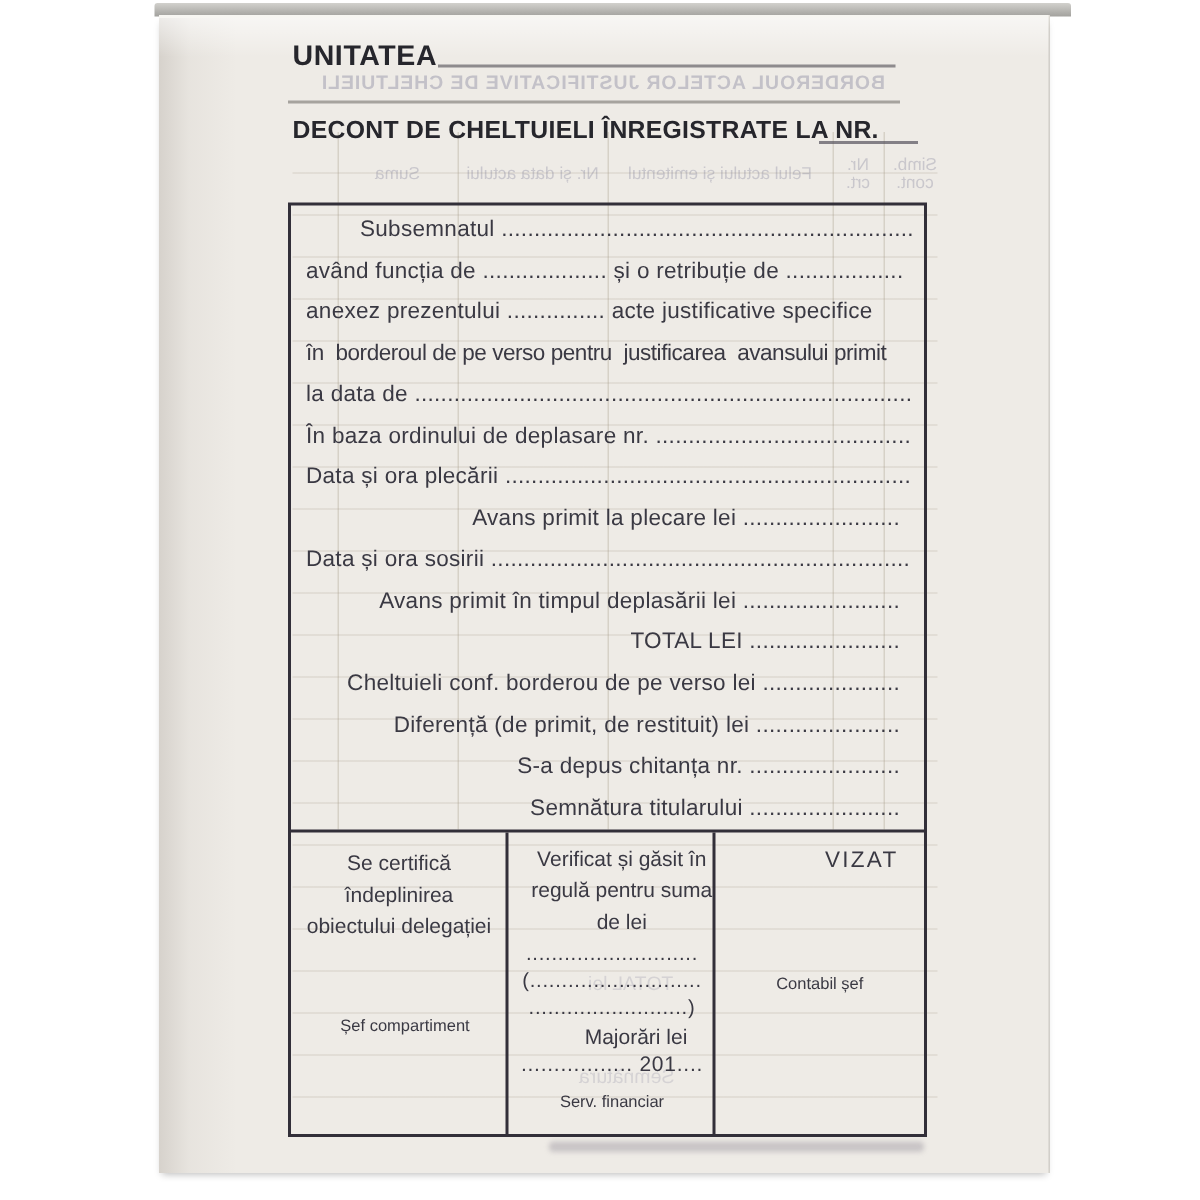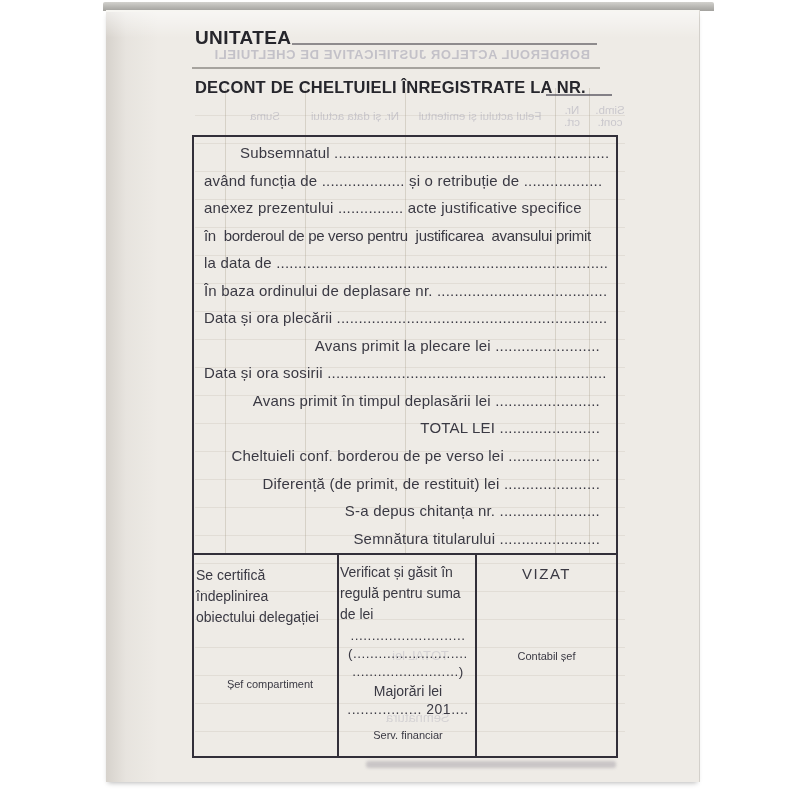--- a/index.html
+++ b/index.html
@@ -59,26 +59,26 @@
 
   .lines{position:absolute;left:194px;top:137px;width:422px;padding:6px 8px 0 10px;
          box-sizing:border-box;}
   .line{height:27.55px;line-height:20px;font-size:15px;letter-spacing:.2px;
         white-space:pre;overflow:hidden;color:#3a3943;}
   .line.al-right{text-align:right;padding-right:8px;}
   .line.indent{padding-left:36px;}
   .line.tight{letter-spacing:-.30px;}
 
   
-  .cellnote{position:absolute;text-align:left;white-space:pre-line;
+  .cellnote{position:absolute;text-align:center;white-space:pre-line;
             font-size:14px;line-height:21px;color:#3a3943;}
   .cellsign{position:absolute;text-align:center;font-size:11px;color:#3a3943;}
   .celldots{position:absolute;text-align:center;font-size:13.5px;letter-spacing:.5px;
             color:#3a3943;white-space:nowrap;overflow:hidden;}
-  .vizat{letter-spacing:1.5px;font-size:15px;}
+  .vizat{letter-spacing:1.5px;font-size:15px;margin-left:28px;}
 </style>
 </head>
 <body>
 
 <div class="scene">
 
   <div class="pad-strip"></div>
   <div class="page"></div>
 
   <div class="grid-h"></div>
@@ -140,20 +140,20 @@
 îndeplinirea
 obiectului delegației</div>
   <div class="cellsign" style="left:200px;top:678px;width:140px">Șef compartiment</div>
 
   <div class="cellnote" style="left:340px;top:562px;width:149px">Verificat și găsit în
 regulă pentru suma
 de lei</div>
   <div class="celldots" style="left:342px;top:628px;width:132px">...........................</div>
   <div class="celldots" style="left:342px;top:646px;width:132px">(...........................</div>
   <div class="celldots" style="left:342px;top:664px;width:132px">.........................)</div>
-  <div class="cellsign" style="left:342px;top:683px;width:132px;font-size:14px">Majorări lei</div>
+  <div class="cellsign" style="left:358px;top:683px;width:132px;font-size:14px">Majorări lei</div>
   <div class="celldots" style="left:342px;top:701px;width:132px;font-size:14px">................. 201....</div>
   <div class="cellsign" style="left:342px;top:729px;width:132px">Serv. financiar</div>
 
   <div class="cellsign vizat" style="left:477px;top:565px;width:139px">VIZAT</div>
   <div class="cellsign" style="left:477px;top:650px;width:139px">Contabil șef</div>
 
 </div>
 
 </body></html>

